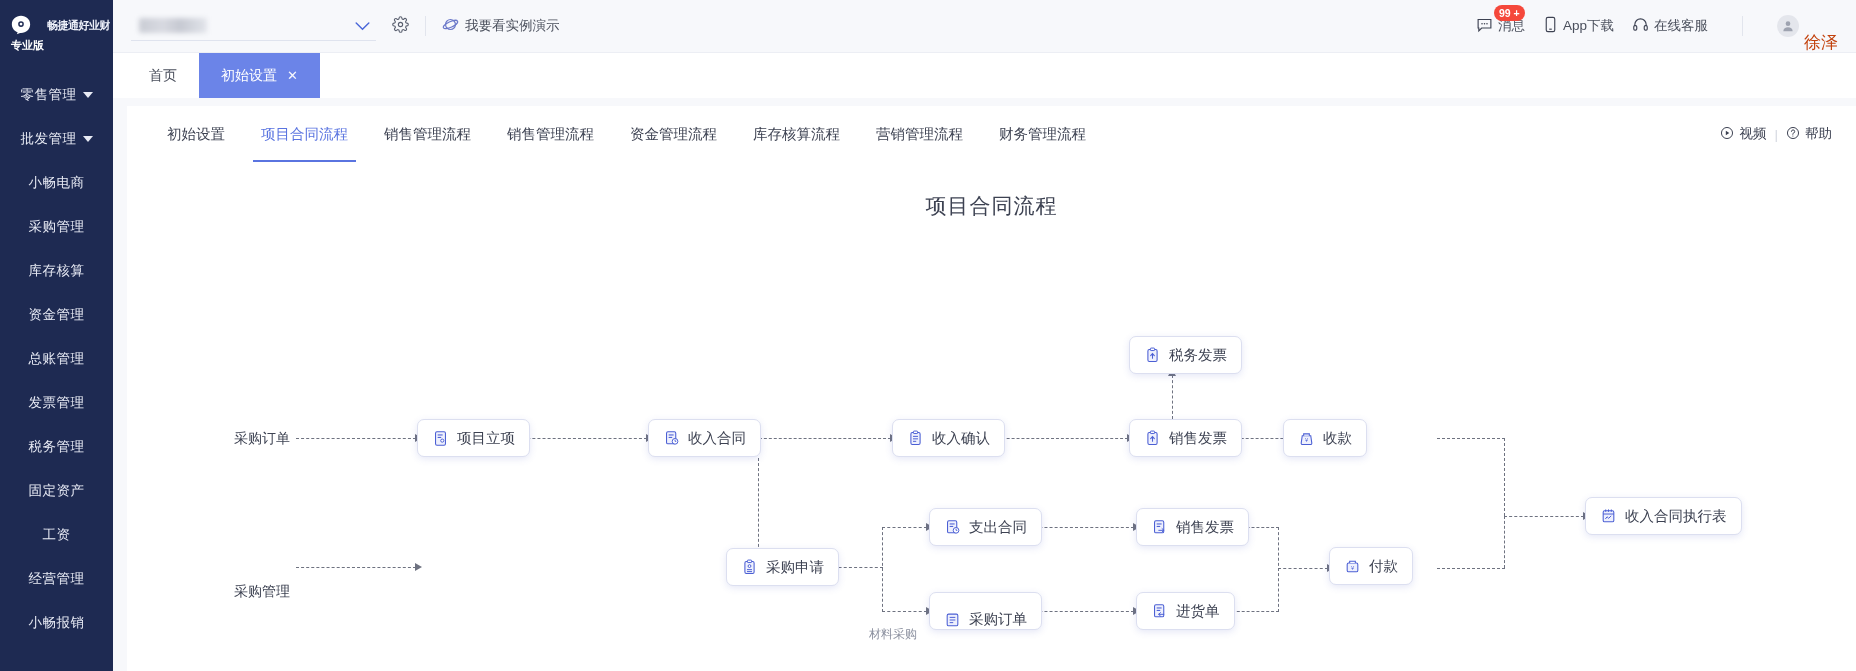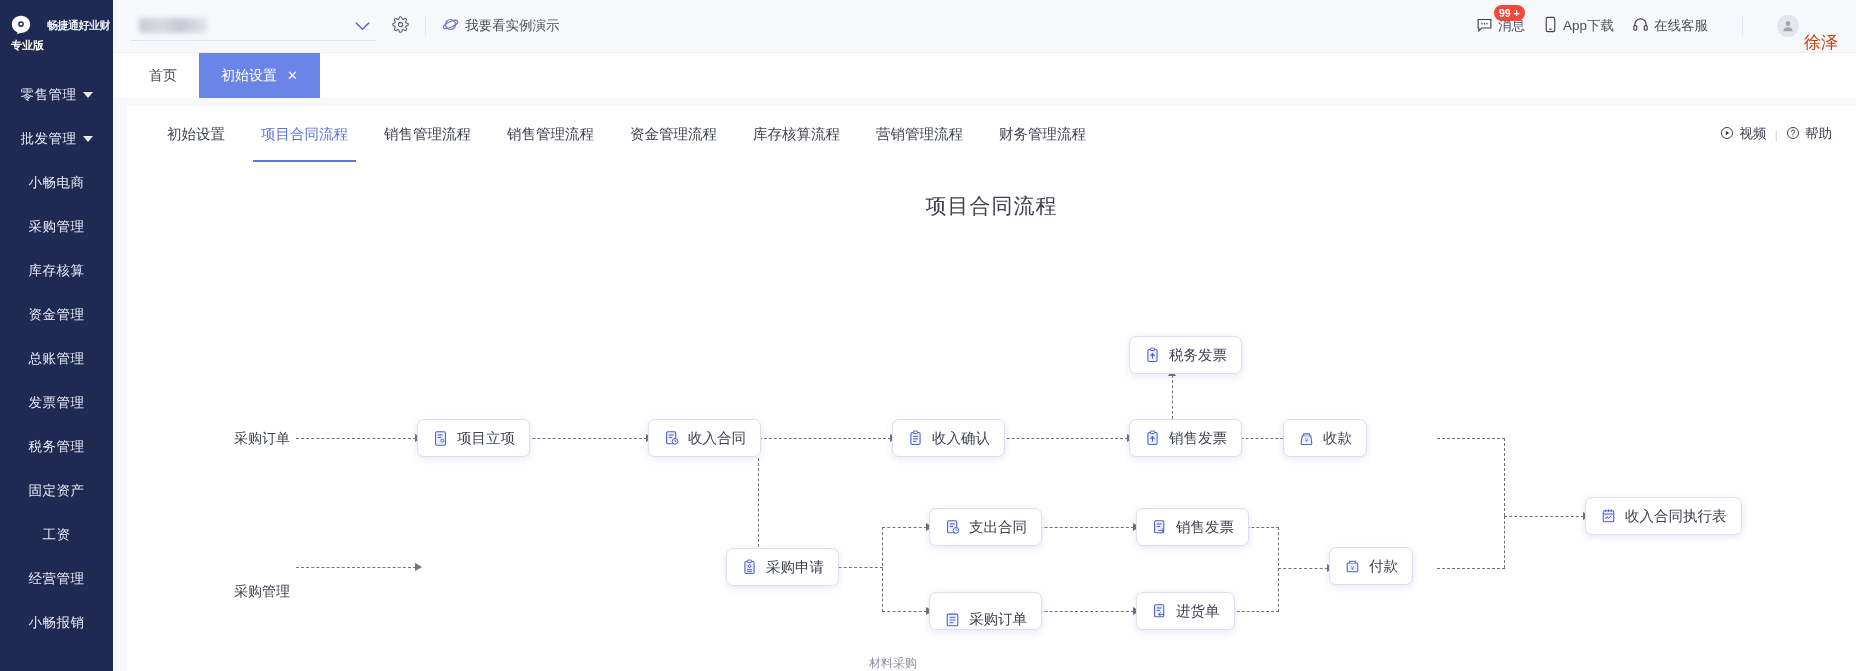--- a/index.html
+++ b/index.html
@@ -379,21 +379,21 @@
                 <line x1="6" y1="11.3" x2="14" y2="11.3" stroke="#4b5fd4" stroke-width="1.4"></line>
                 <line x1="6" y1="15" x2="11" y2="15" stroke="#4b5fd4" stroke-width="1.4"></line>
               </g>
           </defs>
         </svg>
 
         <div class="rowlabel" style="left:107px; top:210px;">采购订单</div>
         <div class="rowlabel" style="left:107px; top:363px;">采购管理</div>
 
         <div class="branchlabel" style="left:804px; top:311px;">分包</div>
-        <div class="branchlabel" style="left:742px; top:406px;margin-top:29px;">材料采购</div>
+        <div class="branchlabel" style="left:742px; top:406px;">材料采购</div>
 
         <div class="hline" style="left:169px; top:218px; width:120px;"></div>
         <div class="arr arr-r" style="left:288px; top:213.5px;"></div>
 
         <div class="hline" style="left:380px; top:218px; width:140px;"></div>
         <div class="arr arr-r" style="left:519px; top:213.5px;"></div>
 
         <div class="hline" style="left:617px; top:218px; width:147px;"></div>
         <div class="arr arr-r" style="left:763px; top:213.5px;"></div>
 

